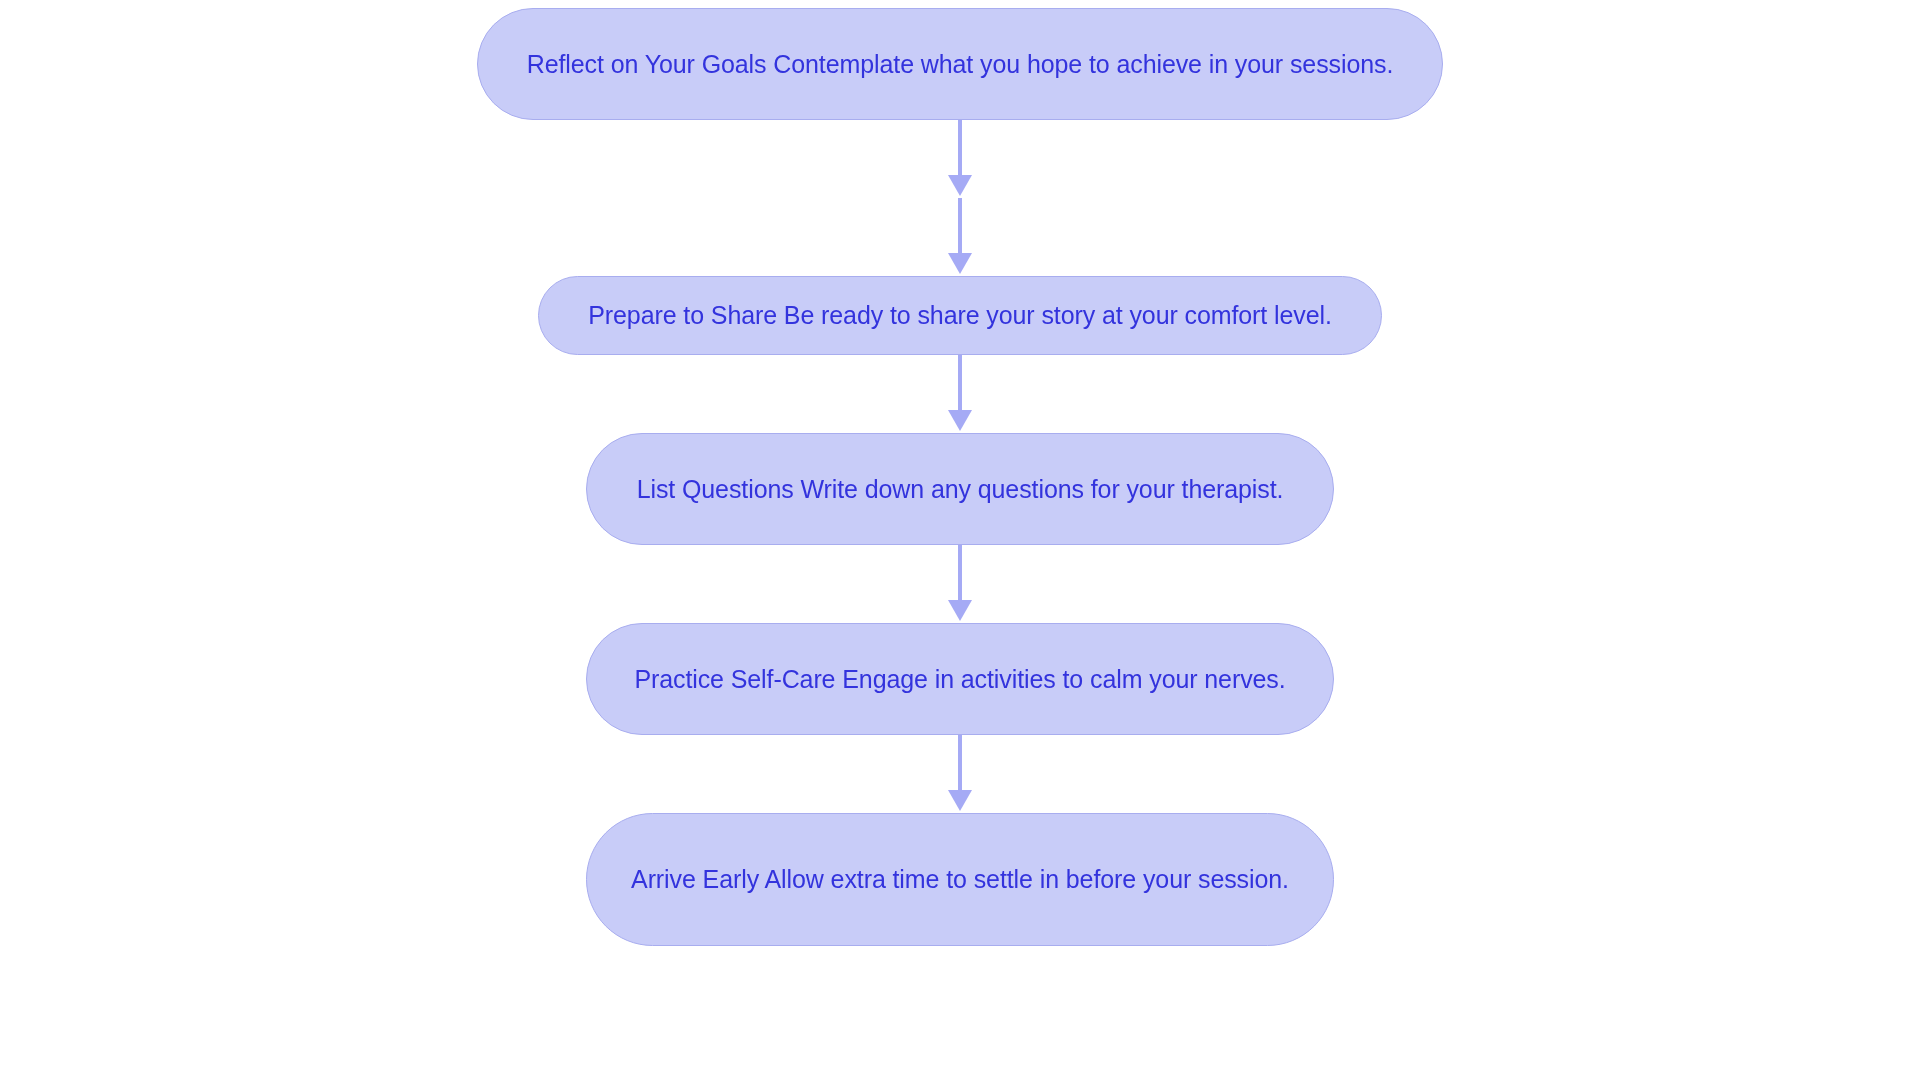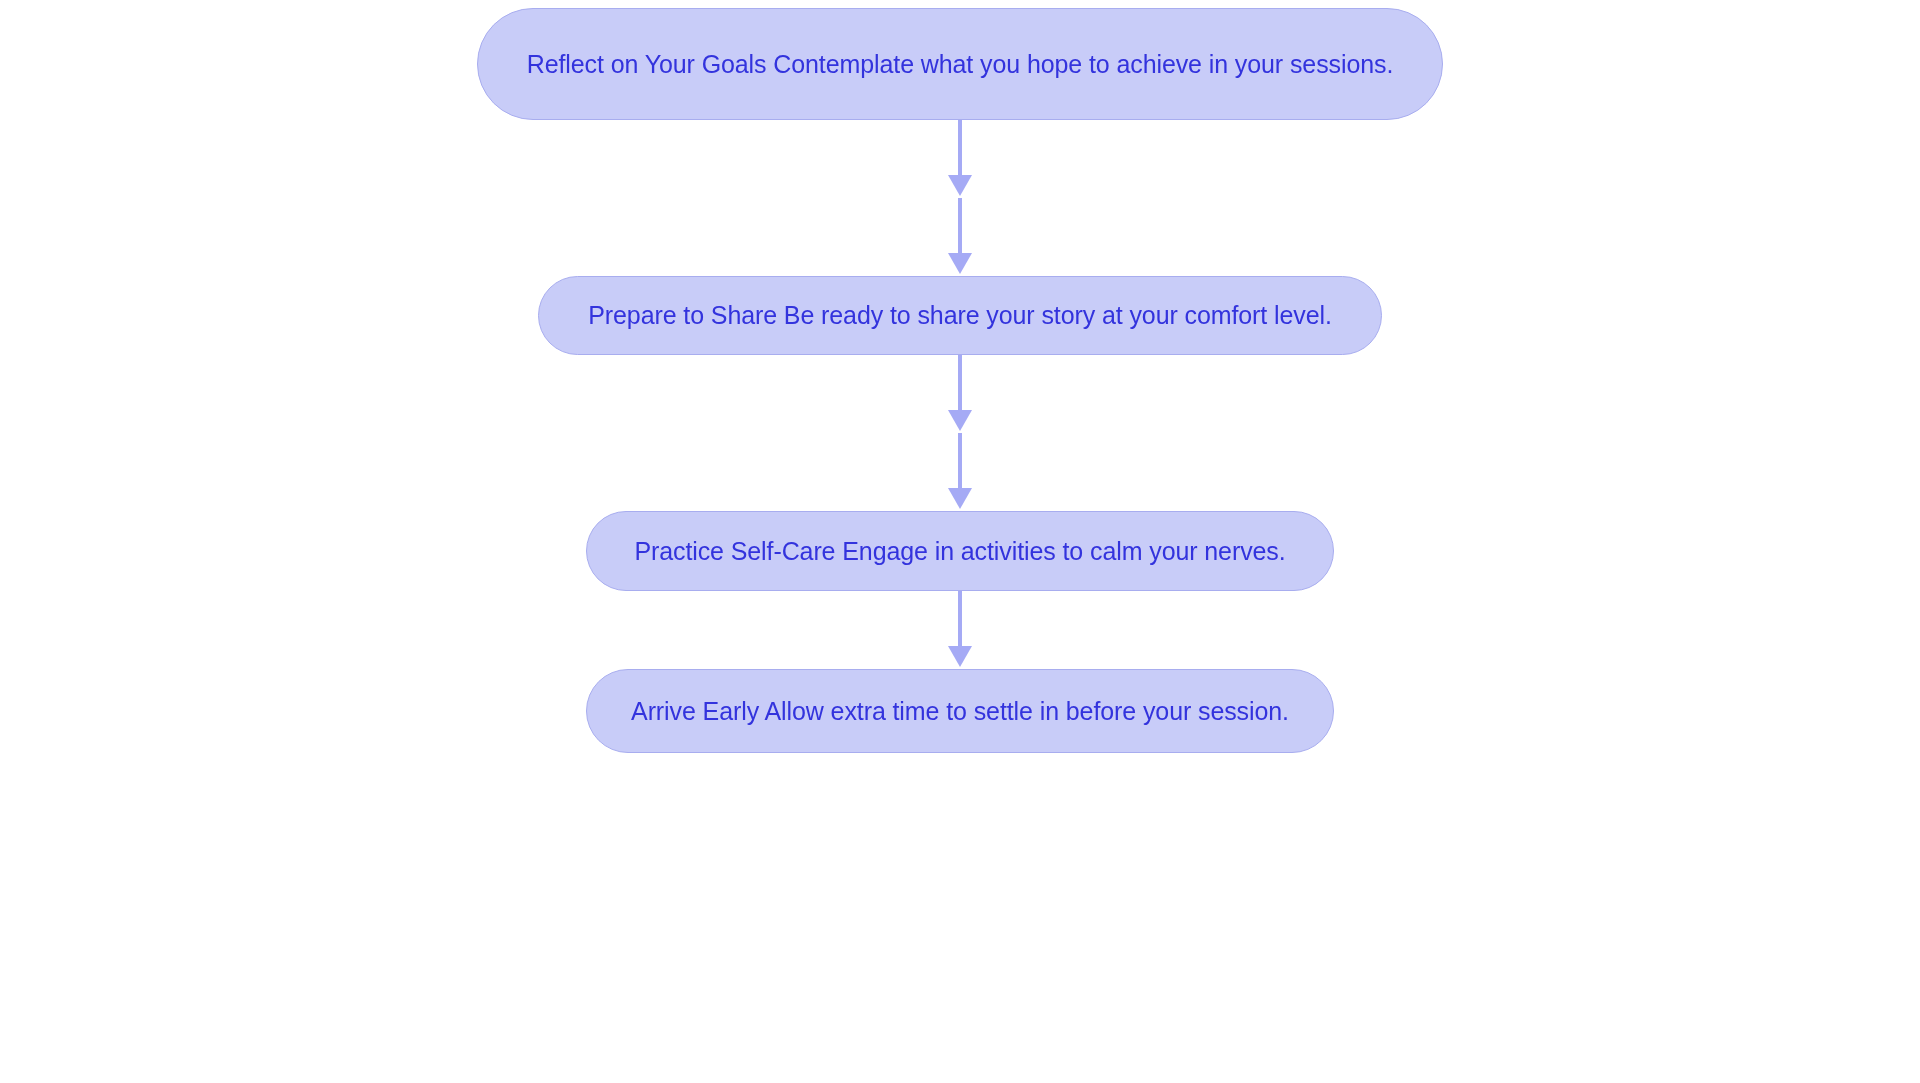--- a/index.html
+++ b/index.html
@@ -96,40 +96,45 @@
     </div>
   </div>
 
   <div class="connector" style="height:78px;">
     <svg width="34" height="78" viewBox="0 0 34 78">
       <line x1="17" y1="0" x2="17" y2="58" stroke="#a5aaf5" stroke-width="4"></line>
       <polygon points="5,55 29,55 17,76" fill="#a5aaf5"></polygon>
     </svg>
   </div>
 
+  <div class="node-row">
+    <div class="node" style="width:748px;height:112px;">
+      <span>List Questions Write down any questions for your therapist.</span>
+    </div>
+  </div>
 
   <div class="connector" style="height:78px;">
     <svg width="34" height="78" viewBox="0 0 34 78">
       <line x1="17" y1="0" x2="17" y2="58" stroke="#a5aaf5" stroke-width="4"></line>
       <polygon points="5,55 29,55 17,76" fill="#a5aaf5"></polygon>
     </svg>
   </div>
 
   <div class="node-row">
-    <div class="node" style="width:748px;height:80px;">
+    <div class="node" style="width:748px;height:112px;">
       <span>Practice Self-Care Engage in activities to calm your nerves.</span>
     </div>
   </div>
 
   <div class="connector" style="height:78px;">
     <svg width="34" height="78" viewBox="0 0 34 78">
       <line x1="17" y1="0" x2="17" y2="58" stroke="#a5aaf5" stroke-width="4"></line>
       <polygon points="5,55 29,55 17,76" fill="#a5aaf5"></polygon>
     </svg>
   </div>
 
   <div class="node-row">
-    <div class="node" style="width:748px;height:84px;">
+    <div class="node" style="width:748px;height:133px;">
       <span>Arrive Early Allow extra time to settle in before your session.</span>
     </div>
   </div>
 
 </div>
 
 </body></html>

